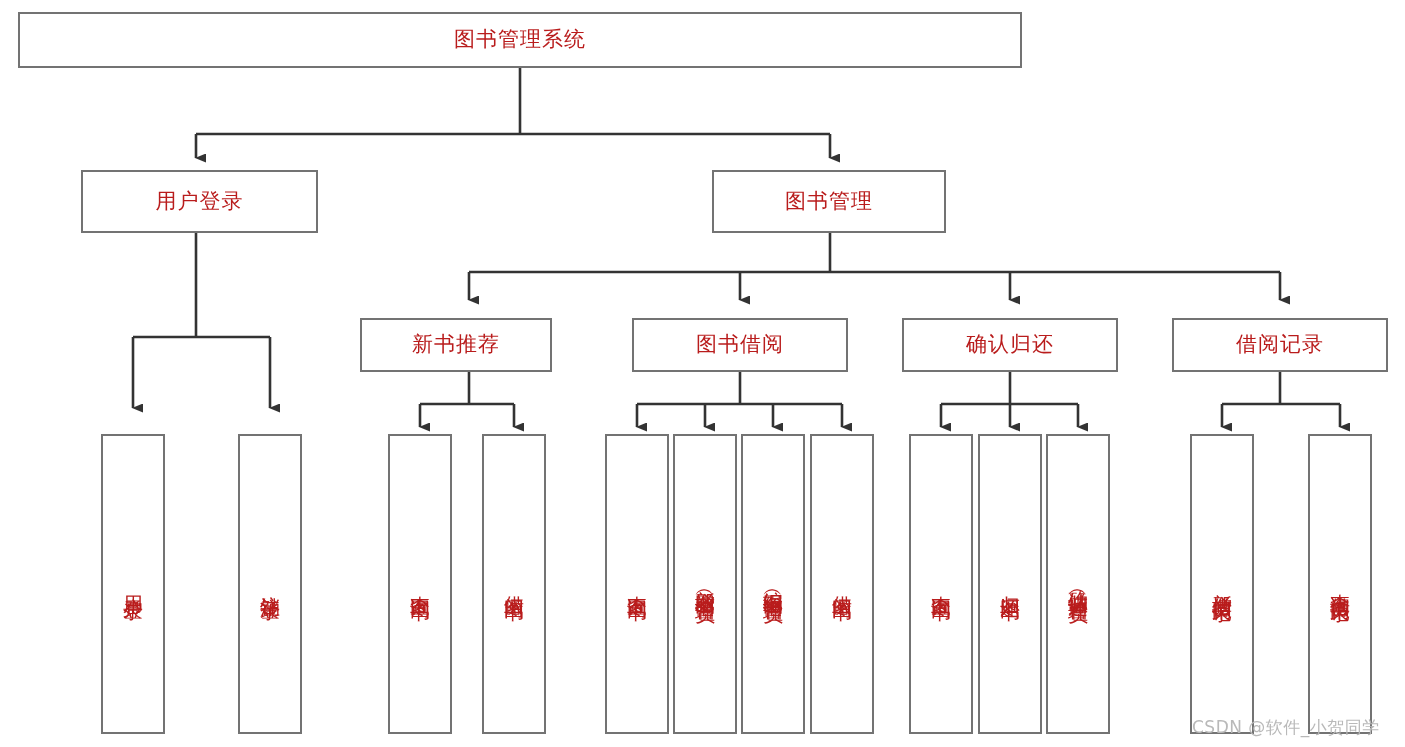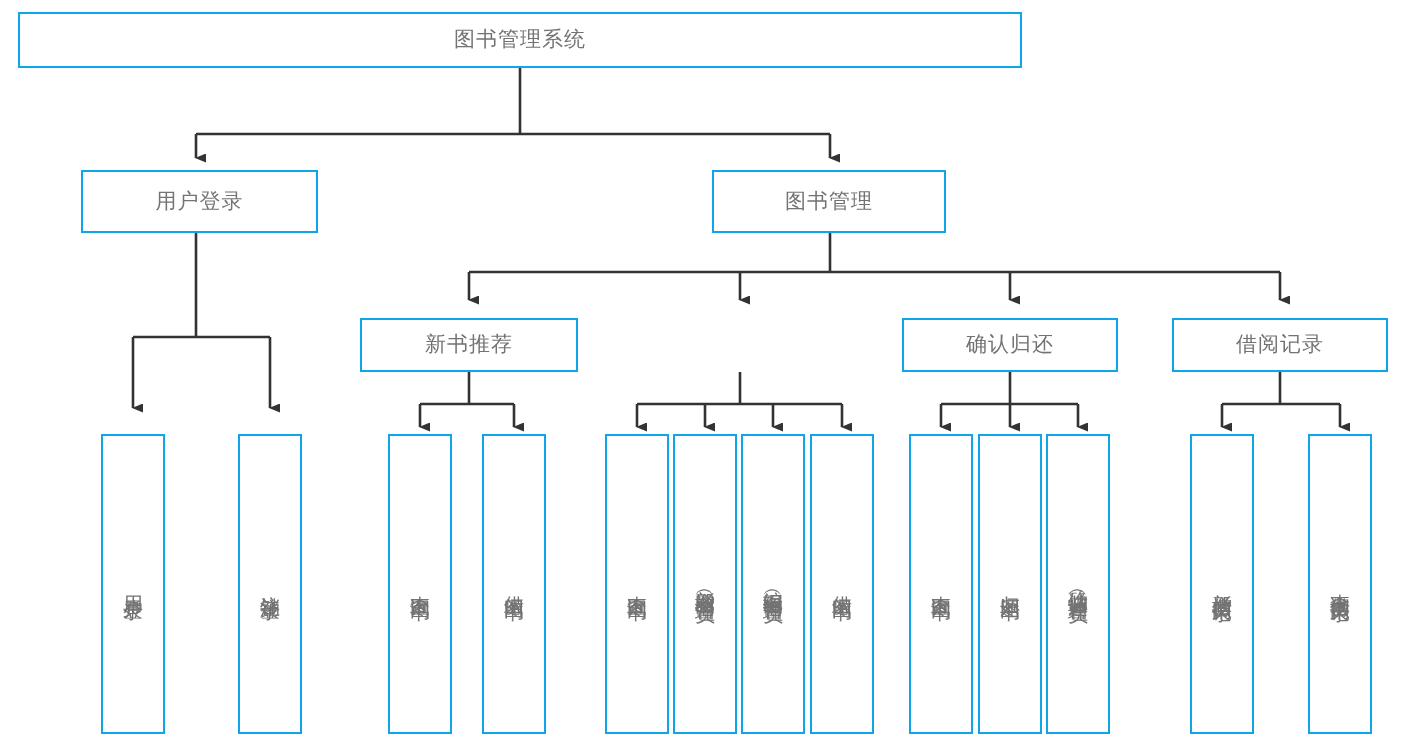--- a/index.html
+++ b/index.html
@@ -23,25 +23,25 @@
     left: 0;
     top: 0;
     width: 1405px;
     height: 747px;
     pointer-events: none;
   }
   .node {
     position: absolute;
     box-sizing: border-box;
     background: #ffffff;
-    border: 2px solid #0ea5e9;
+    border: 2px solid #737373;
     display: flex;
     align-items: center;
     justify-content: center;
-    color: #737373;
+    color: #b91c1c;
     z-index: 2;
   }
   .node-h {
     font-size: 21px;
     letter-spacing: 1px;
     line-height: 1.1;
     white-space: nowrap;
   }
   .node-root {
     font-size: 21px;
@@ -134,22 +134,25 @@
     <span>图书管理系统</span>
   </div>
 
   <div class="node node-h" style="left:81px; top:170px; width:237px; height:63px;">
     <span>用户登录</span>
   </div>
   <div class="node node-h" style="left:712px; top:170px; width:234px; height:63px;align-items:center;">
     <span>图书管理</span>
   </div>
 
-  <div class="node node-h" style="left:360px; top:318px; width:218px; height:54px;">
+  <div class="node node-h" style="left:360px; top:318px; width:192px; height:54px;">
     <span>新书推荐</span>
+  </div>
+  <div class="node node-h" style="left:632px; top:318px; width:216px; height:54px;">
+    <span>图书借阅</span>
   </div>
   <div class="node node-h" style="left:902px; top:318px; width:216px; height:54px;">
     <span>确认归还</span>
   </div>
   <div class="node node-h" style="left:1172px; top:318px; width:216px; height:54px;">
     <span>借阅记录</span>
   </div>
 
   <div class="node node-v" style="left:101px; top:434px; width:64px; height:300px;">
     <span class="vtext">用户登录</span>
@@ -188,14 +191,15 @@
     <span class="vtext">确认归还（管理员）</span>
   </div>
 
   <div class="node node-v" style="left:1190px; top:434px; width:64px; height:300px;">
     <span class="vtext">新增借阅记录</span>
   </div>
   <div class="node node-v" style="left:1308px; top:434px; width:64px; height:300px;">
     <span class="vtext">查询借阅记录</span>
   </div>
 
+  <div class="watermark" style="left:1192px; top:716px;">CSDN @软件_小贺同学</div>
 
 </div>
 
 </body></html>

